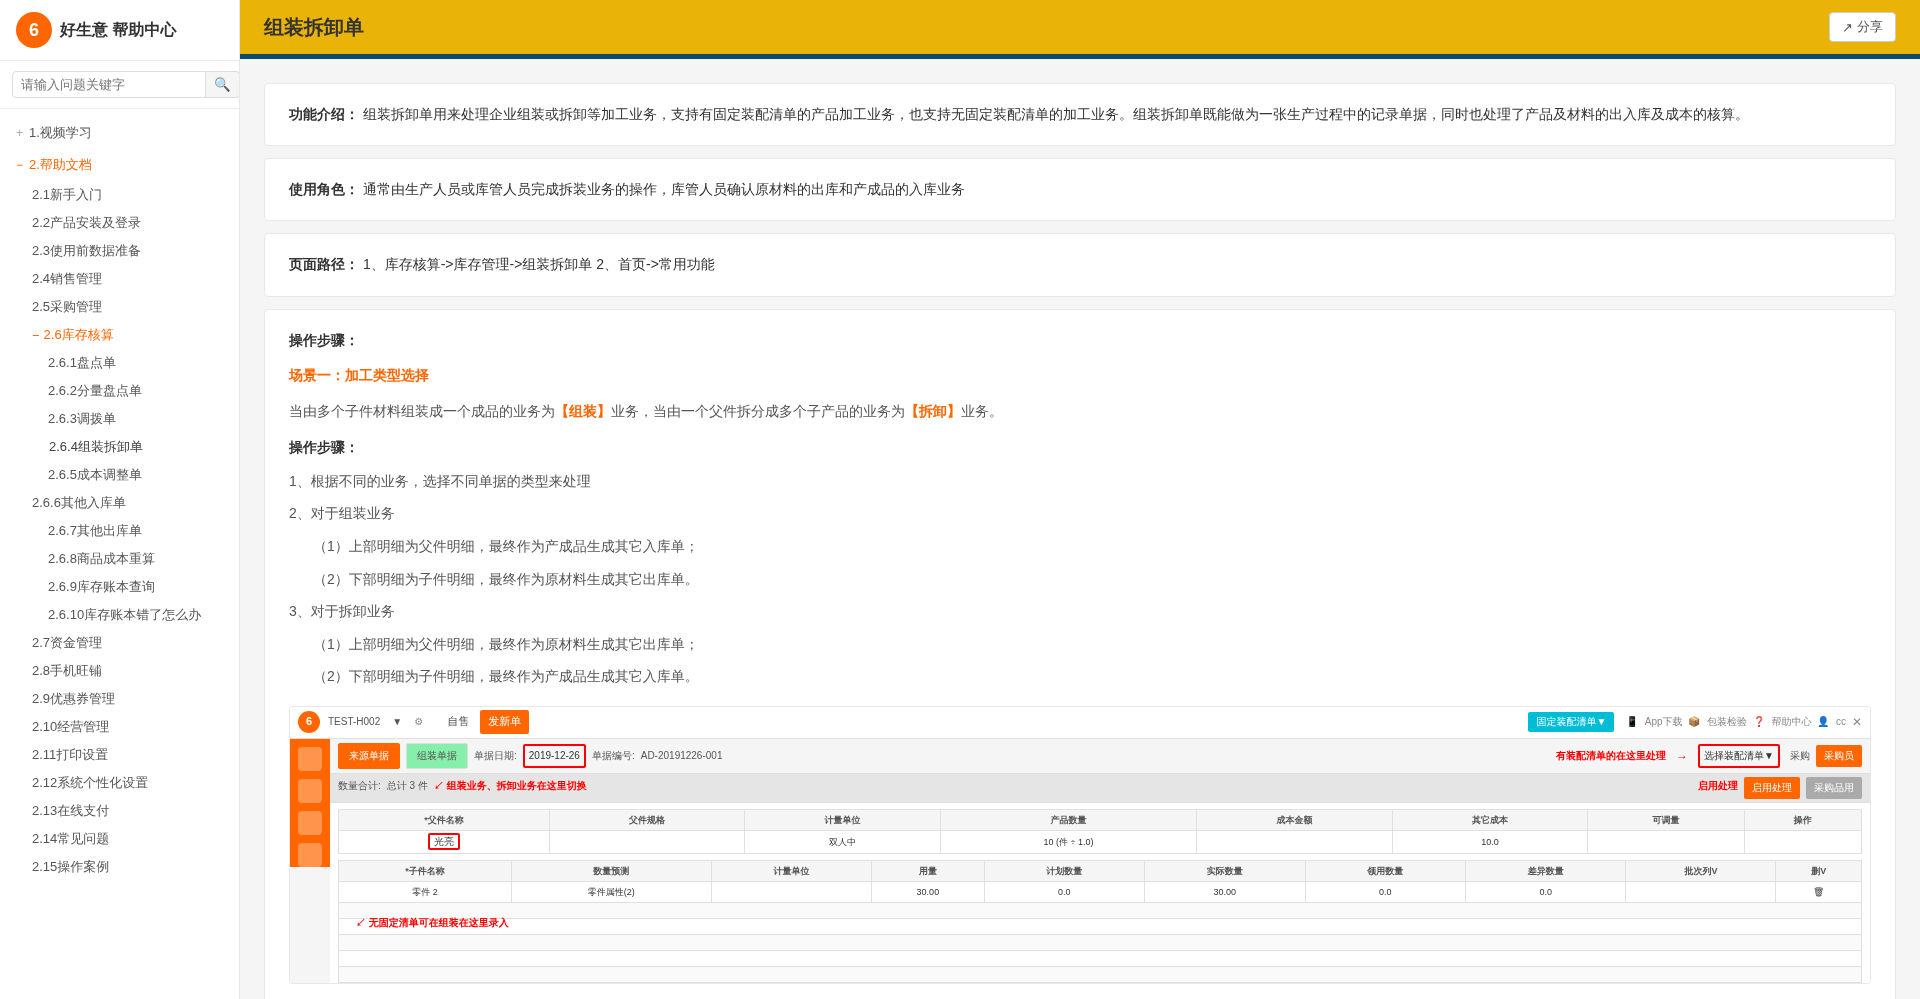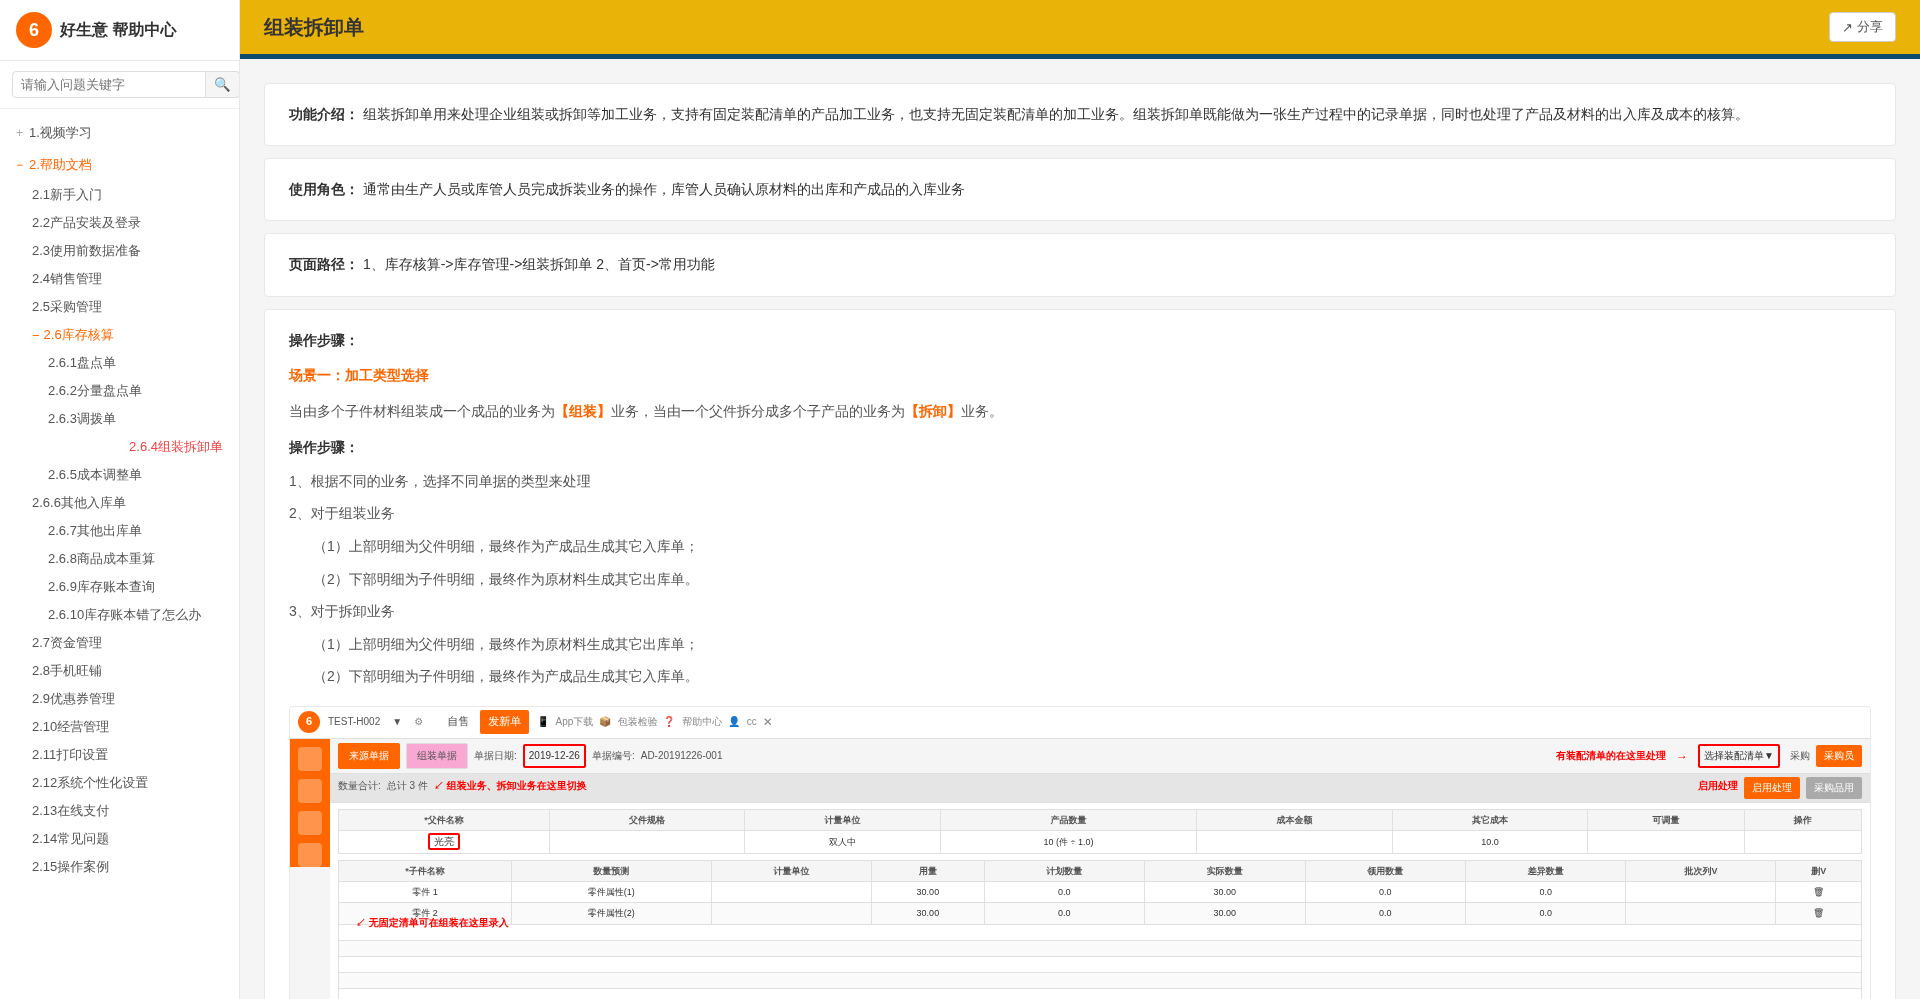--- a/index.html
+++ b/index.html
@@ -247,21 +247,21 @@
       background: #f5f5f5;
       border-bottom: 1px solid #e0e0e0;
       padding: 4px 8px;
       display: flex;
       align-items: center;
       gap: 6px;
       font-size: 10px;
     }
     .app-tab {
       padding: 3px 10px;
-      background: #f9a8d4;
+      background: #86efac;
       border: 1px solid #ddd;
       border-radius: 2px;
       font-size: 10px;
       color: #555;
     }
     .app-tab.active {
       background: #f60;
       color: #fff;
       border-color: #f60;
     }
@@ -335,21 +335,21 @@
     <div class="nav-sub"><span>2.3使用前数据准备</span></div>
     <div class="nav-sub"><span>2.4销售管理</span></div>
     <div class="nav-sub"><span>2.5采购管理</span></div>
     <div class="nav-sub active" style="color:#f60;display:flex;align-items:center;gap:4px;">
       <span class="nav-icon">−</span>
       <span>2.6库存核算</span>
     </div>
     <div class="nav-sub" style="padding-left:48px;"><span>2.6.1盘点单</span></div>
     <div class="nav-sub" style="padding-left:48px;"><span>2.6.2分量盘点单</span></div>
     <div class="nav-sub" style="padding-left:48px;"><span>2.6.3调拨单</span></div>
-    <div class="nav-sub active" style="padding-left:33px;color:#ef4444;text-align:right;"><span>2.6.4组装拆卸单</span></div>
+    <div class="nav-sub active" style="padding-left:49px;color:#404040;"><span>2.6.4组装拆卸单</span></div>
     <div class="nav-sub" style="padding-left:48px;"><span>2.6.5成本调整单</span></div>
     <div class="nav-sub" style=""><span>2.6.6其他入库单</span></div>
     <div class="nav-sub" style="padding-left:48px;"><span>2.6.7其他出库单</span></div>
     <div class="nav-sub" style="padding-left:48px;"><span>2.6.8商品成本重算</span></div>
     <div class="nav-sub" style="padding-left:48px;"><span>2.6.9库存账本查询</span></div>
     <div class="nav-sub" style="padding-left:48px;"><span>2.6.10库存账本错了怎么办</span></div>
     <div class="nav-sub"><span>2.7资金管理</span></div>
     <div class="nav-sub"><span>2.8手机旺铺</span></div>
     <div class="nav-sub"><span>2.9优惠券管理</span></div>
     <div class="nav-sub"><span>2.10经营管理</span></div>
@@ -413,20 +413,24 @@
         <div class="app-screenshot">
 
           <div class="app-topbar">
             <div class="app-logo-sm">6</div>
             <span style="font-size:10px;color:#555;margin-right:4px;">TEST-H002</span>
             <span style="font-size:10px;color:#555;">▼</span>
             <span style="font-size:10px;color:#888;margin-left:4px;">⚙</span>
             <div style="display:flex;gap:3px;margin-left:8px;">
               <span class="app-nav-item">自售</span>
               <span class="app-nav-item active">发新单</span>
+            </div>
+            <div style="display:flex;align-items:center;flex:1;">
+              <span style="flex:1;"></span>
+              <span style="background:#00bcd4;color:#fff;padding:1px 8px;border-radius:2px;font-size:10px;margin-right:4px;">固定装配清单▼</span>
             </div>
             <div class="app-topbar-right">
               <span>📱</span>
               <span>App下载</span>
               <span>📦</span>
               <span>包装检验</span>
               <span>❓</span>
               <span>帮助中心</span>
               <span>👤</span>
               <span>cc</span>
@@ -519,32 +523,20 @@
                       <th>计划数量</th>
                       <th>实际数量</th>
                       <th>领用数量</th>
                       <th>差异数量</th>
                       <th>批次列V</th>
                       <th>删V</th>
                     </tr>
                   </thead>
                   <tbody>
                     <tr>
-                      <td>零件 1</td>
-                      <td>零件属性(1)</td>
-                      <td></td>
-                      <td>30.00</td>
-                      <td>0.0</td>
-                      <td>30.00</td>
-                      <td>0.0</td>
-                      <td>0.0</td>
-                      <td></td>
-                      <td>🗑</td>
-                    </tr>
-                    <tr>
                       <td>零件 2</td>
                       <td>零件属性(2)</td>
                       <td></td>
                       <td>30.00</td>
                       <td>0.0</td>
                       <td>30.00</td>
                       <td>0.0</td>
                       <td>0.0</td>
                       <td></td>
                       <td>🗑</td>

